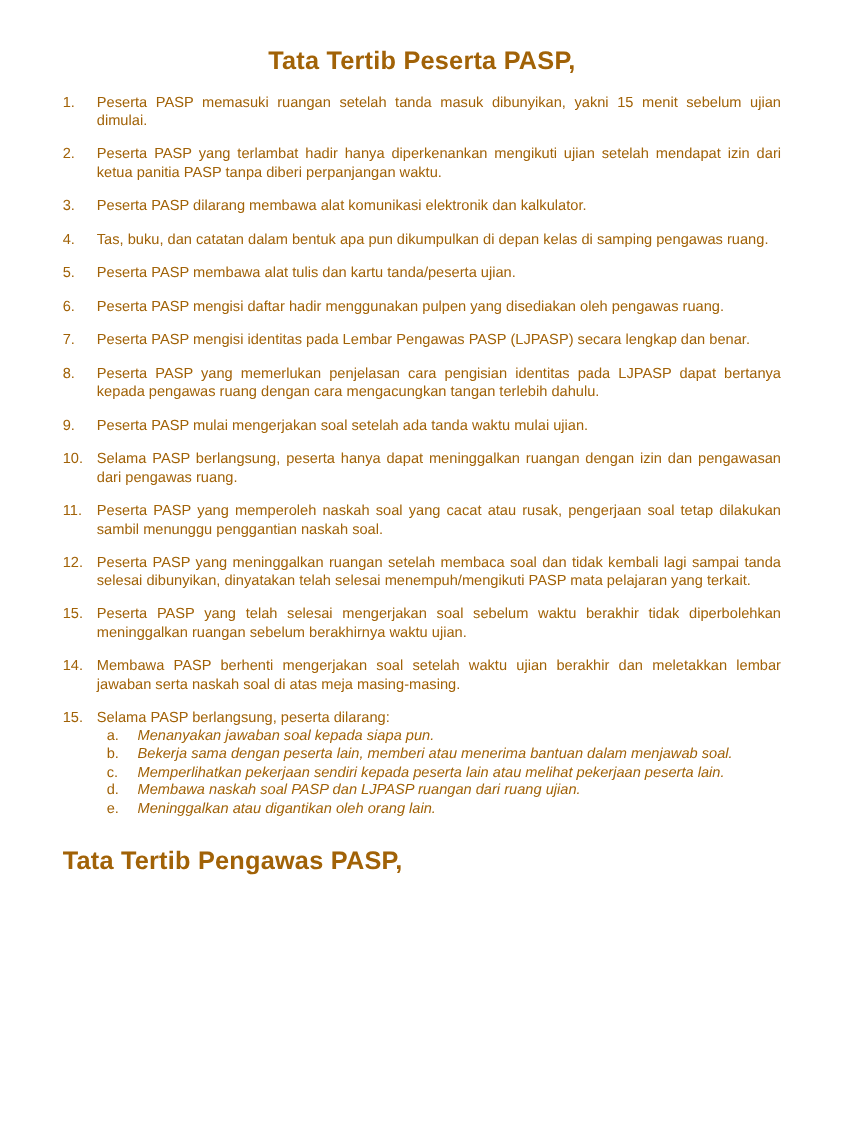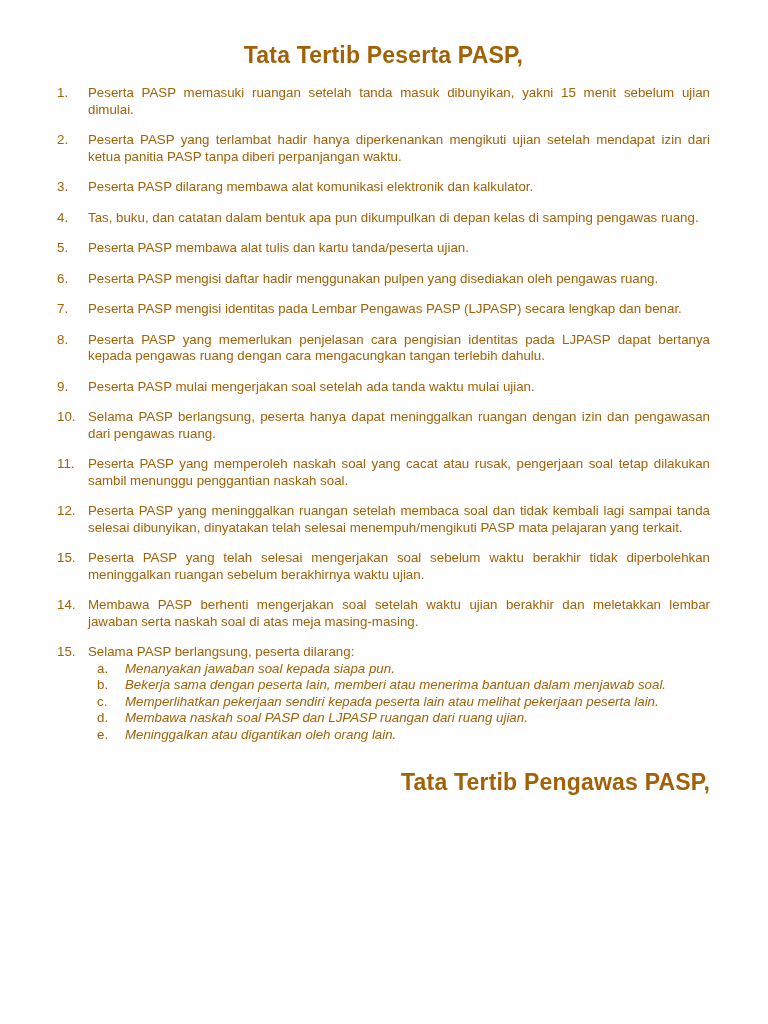--- a/index.html
+++ b/index.html
@@ -23,21 +23,21 @@
   }
   .rules { font-size: 13.3px; line-height: 16.5px; }
   .rule { display: flex; margin: 0 0 14px 0; }
   .rule-num { flex: 0 0 31px; }
   .rule-body { flex: 1; text-align: justify; }
   .sublist { margin-top: 0; }
   .subrule { display: flex; margin: 0 0 0 9px; }
   .sub-num { flex: 0 0 28px; }
   .sub-body { flex: 1; text-align: justify; font-style: italic; }
   .footer-title {
-    text-align: right;
+    text-align: left;
     font-weight: bold;
     font-size: 23px;
     line-height: 26px;
     margin: 26px 0 0 0;
     letter-spacing: 0.2px;
   }
 </style>
 </head>
 <body>
 

